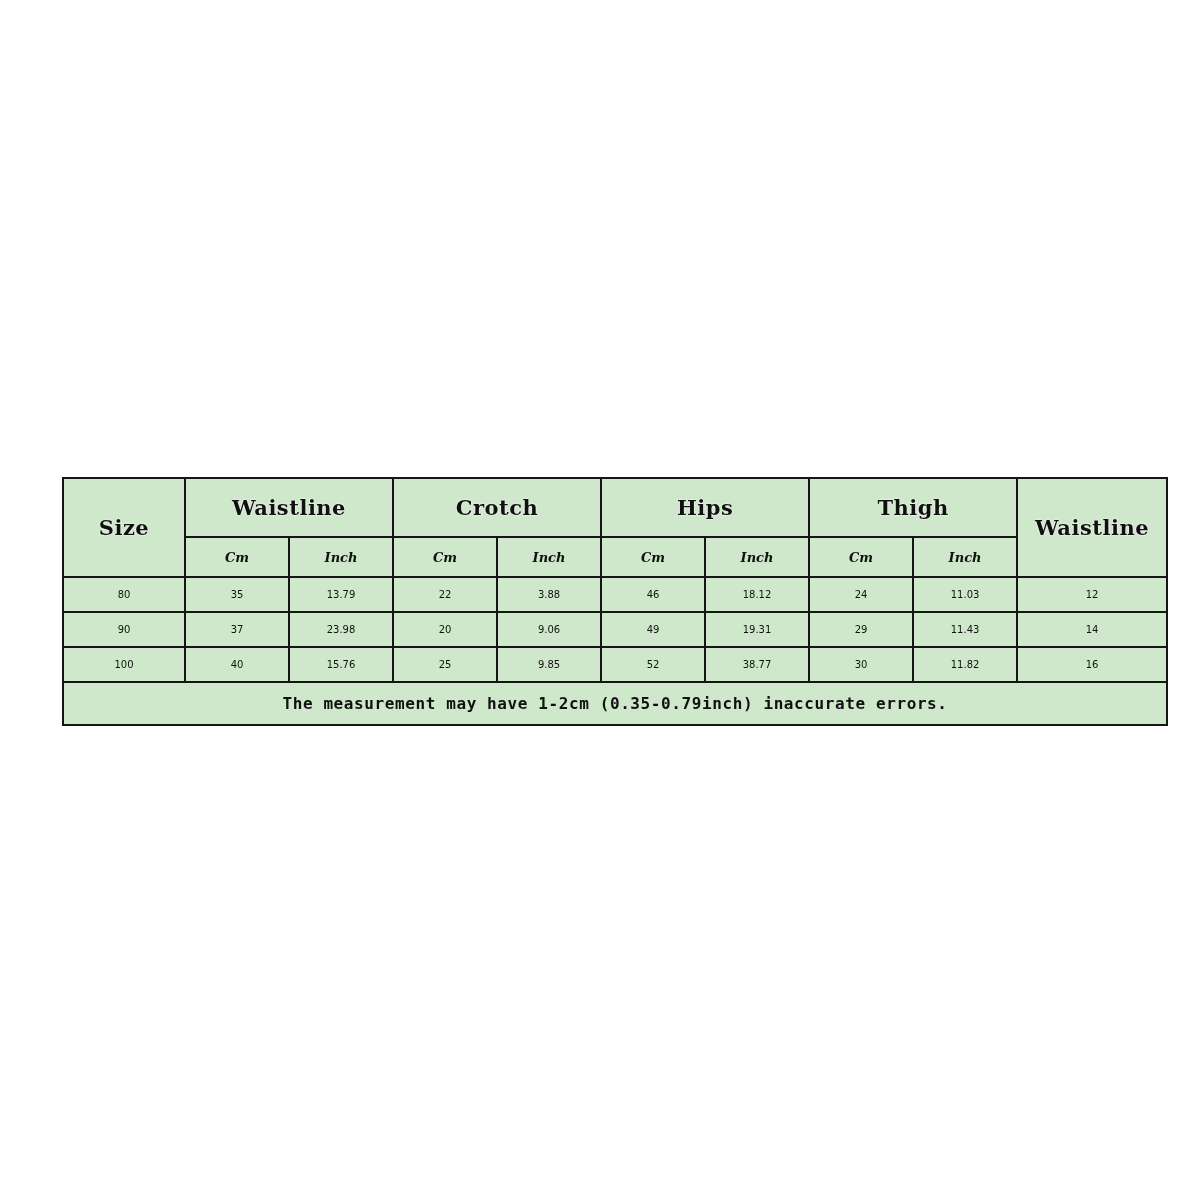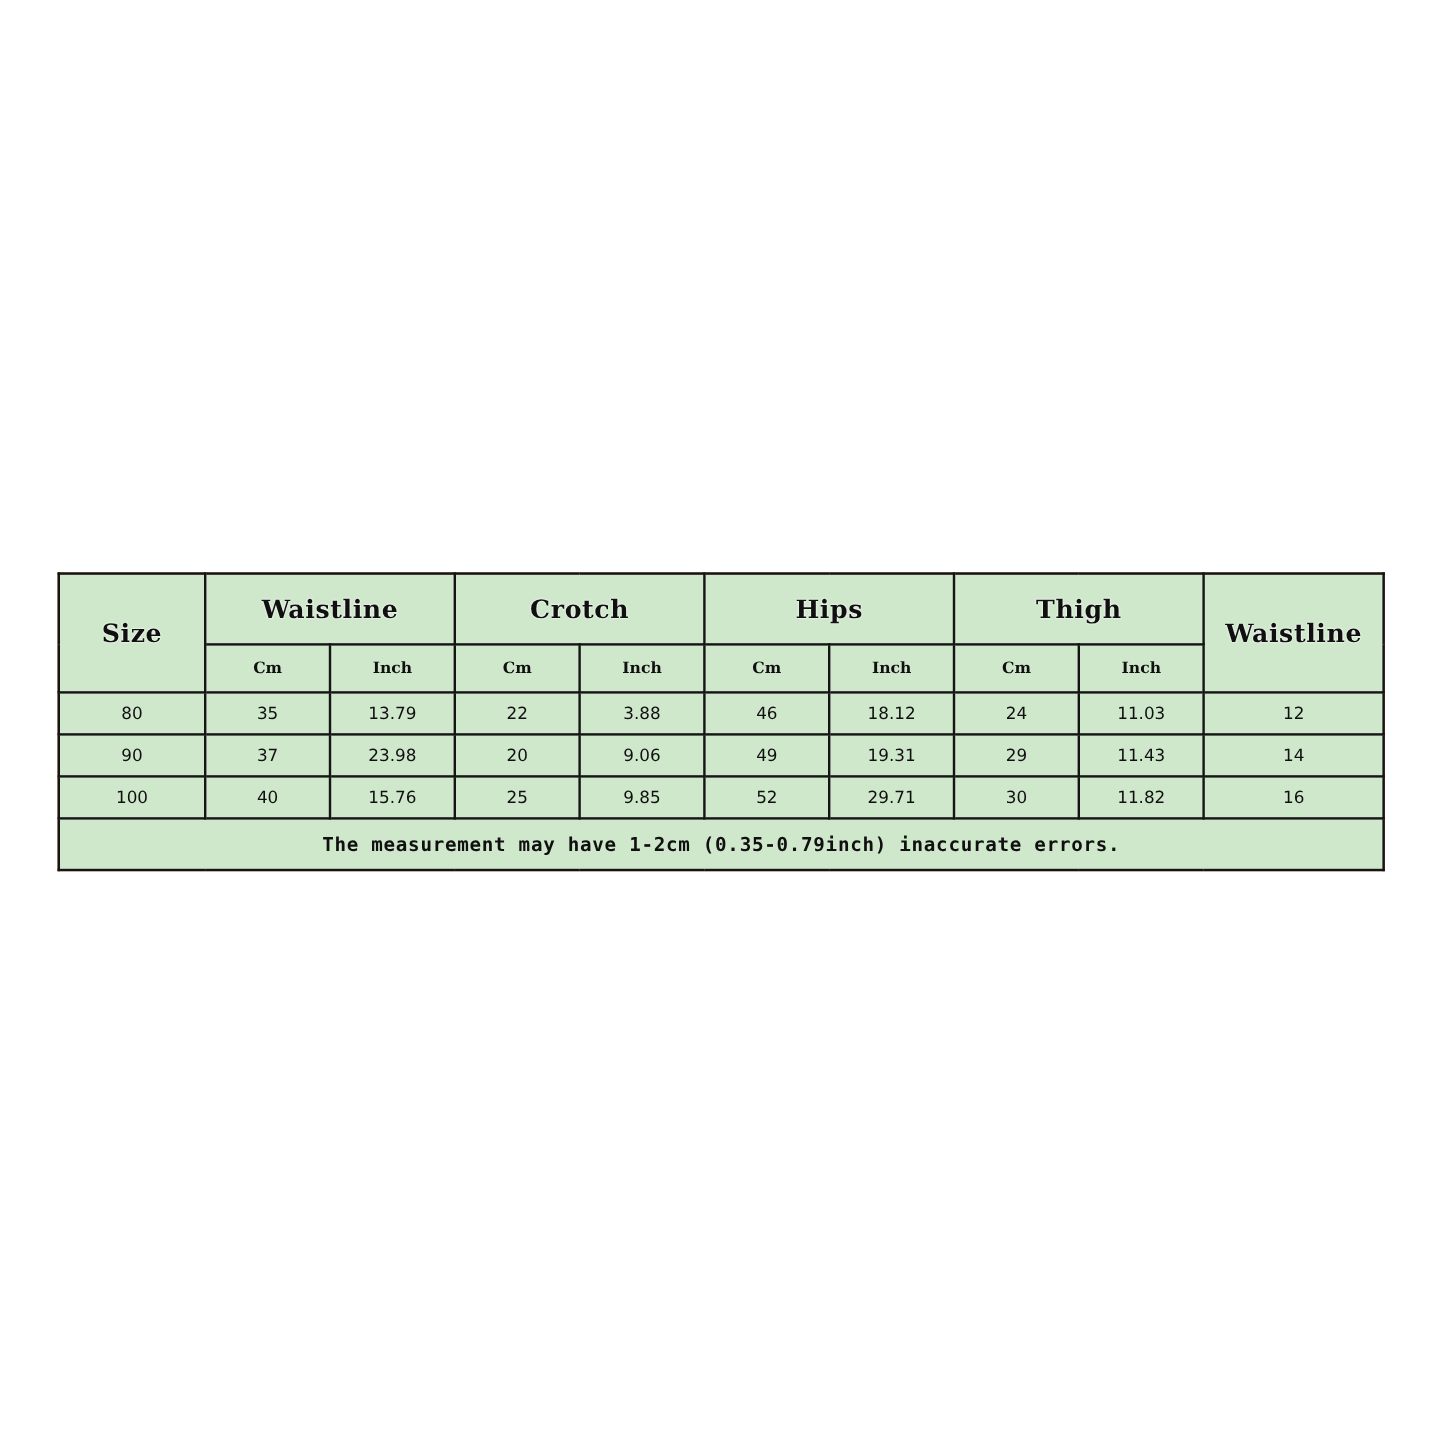--- a/index.html
+++ b/index.html
@@ -19,21 +19,22 @@
     position: absolute;
     left: 48px;
     top: 477px;
     width: 1104px;
   }
 
   table.size-chart {
     width: 100%;
     border-collapse: collapse;
     table-layout: fixed;
-    background: #c2410c;
+    background: #22c55e;
+    margin-left: 14px;
   }
 
   table.size-chart td,
   table.size-chart th {
     border: 2px solid #151515;
     background: #cfe8cb;
     text-align: center;
     vertical-align: middle;
     color: #101010;
     padding: 0;
@@ -48,28 +49,29 @@
     letter-spacing: 0.5px;
     text-shadow: 0 0 1px #ffffff, 0 0 2px #ffffff;
   }
 
   
   tr.unit-head td {
     height: 38px;
     font-family: "DejaVu Serif", serif;
     font-weight: bold;
     font-size: 13px;
+    font-style: italic;
   }
 
   
   tr.data-row td {
     height: 33px;
     font-family: "DejaVu Sans", sans-serif;
     font-weight: normal;
-    font-size: 14px;
+    font-size: 10px;
   }
 
   
   tr.note-row td {
     height: 41px;
     font-family: "DejaVu Sans Mono", monospace;
     font-weight: bold;
     font-size: 16px;
     letter-spacing: 0.6px;
   }
@@ -149,21 +151,21 @@
         <td>11.43</td>
         <td>14</td>
       </tr>
       <tr class="data-row">
         <td>100</td>
         <td>40</td>
         <td>15.76</td>
         <td>25</td>
         <td>9.85</td>
         <td>52</td>
-        <td>29.71</td>
+        <td>38.77</td>
         <td>30</td>
         <td>11.82</td>
         <td>16</td>
       </tr>
 
       <tr class="note-row">
         <td colspan="10">The measurement may have 1-2cm (0.35-0.79inch) inaccurate errors.</td>
       </tr>
     </tbody>
   </table>

